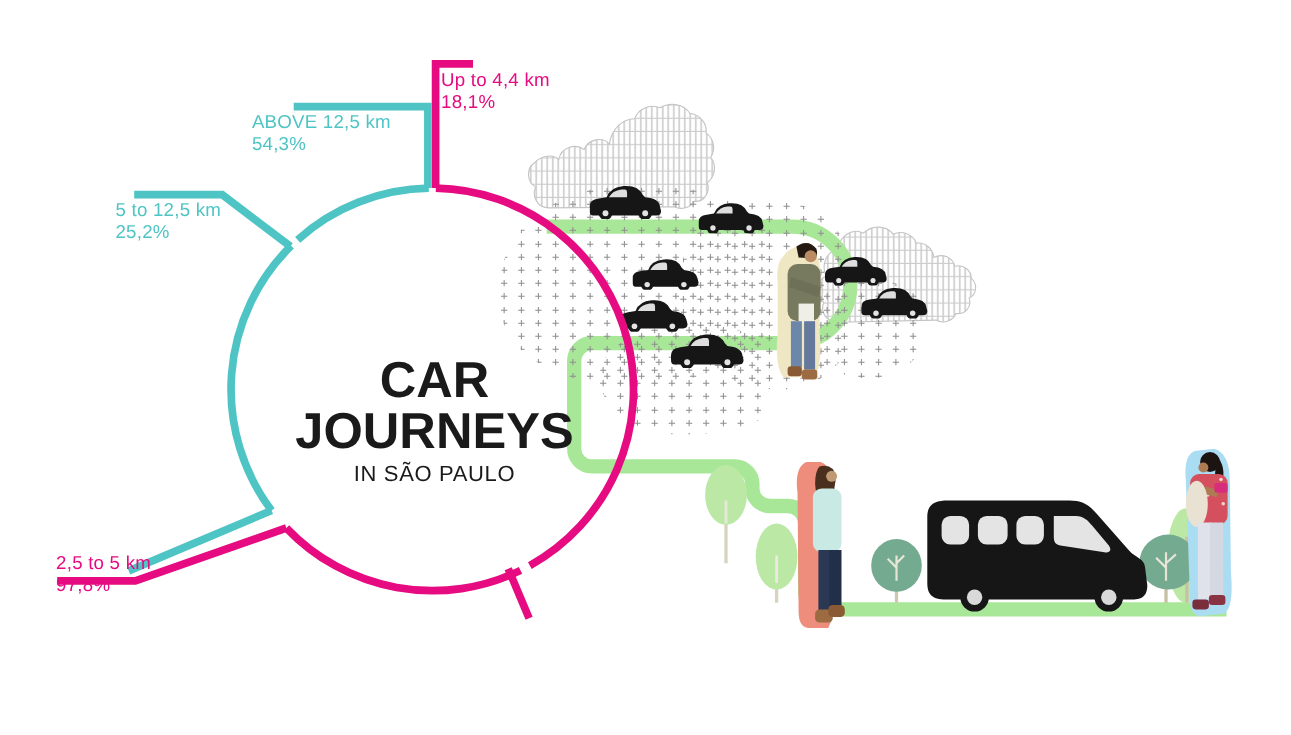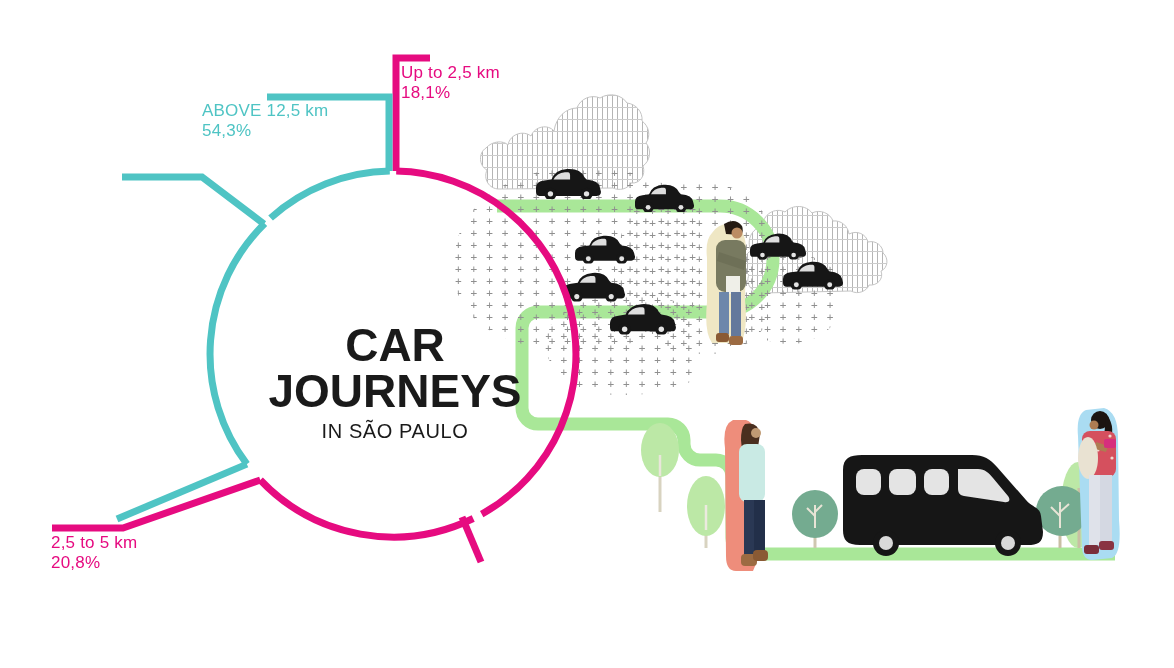--- a/index.html
+++ b/index.html
@@ -177,30 +177,34 @@
       <path stroke="#e60b80" d="M 396 171 L 396 58 L 430 58"></path>
       <path stroke="#4fc4c4" d="M 389 171 L 389 97 L 267 97"></path>
       <path stroke="#4fc4c4" d="M 122 177 L 202 177 L 264 224"></path>
       <path stroke="#e60b80" d="M 462 517 L 481 562"></path>
       <path stroke="#4fc4c4" d="M 246.9 464.1 L 117 519"></path>
       <path stroke="#e60b80" d="M 260.3 480 L 123 528 L 52 528"></path>
     </g>
   </svg>
 
   <div class="lbl pink" style="left:401px;top:63px;">
-    <span>Up to 2,5 km</span>
+    <span>Up to 4,4 km</span>
     <span>18,1%</span>
   </div>
-  <div class="lbl teal" style="left:202px;top:101px;">
+  <div class="lbl teal" style="left:229px;top:101px;">
     <span>ABOVE 12,5 km</span>
     <span>54,3%</span>
   </div>
-  <div class="lbl pink" style="left:51px;top:533px;">
+  <div class="lbl teal" style="left:105px;top:181px;">
+    <span>5 to 12,5 km</span>
+    <span>25,2%</span>
+  </div>
+  <div class="lbl pink" style="left:51px;top:502px;">
     <span>2,5 to 5 km</span>
-    <span>20,8%</span>
+    <span>97,8%</span>
   </div>
 
   <div class="title-block">
     <div class="title-main">CAR JOURNEYS</div>
     <div class="title-sub">IN SÃO PAULO</div>
   </div>
 
 </div>
 
 </body></html>

